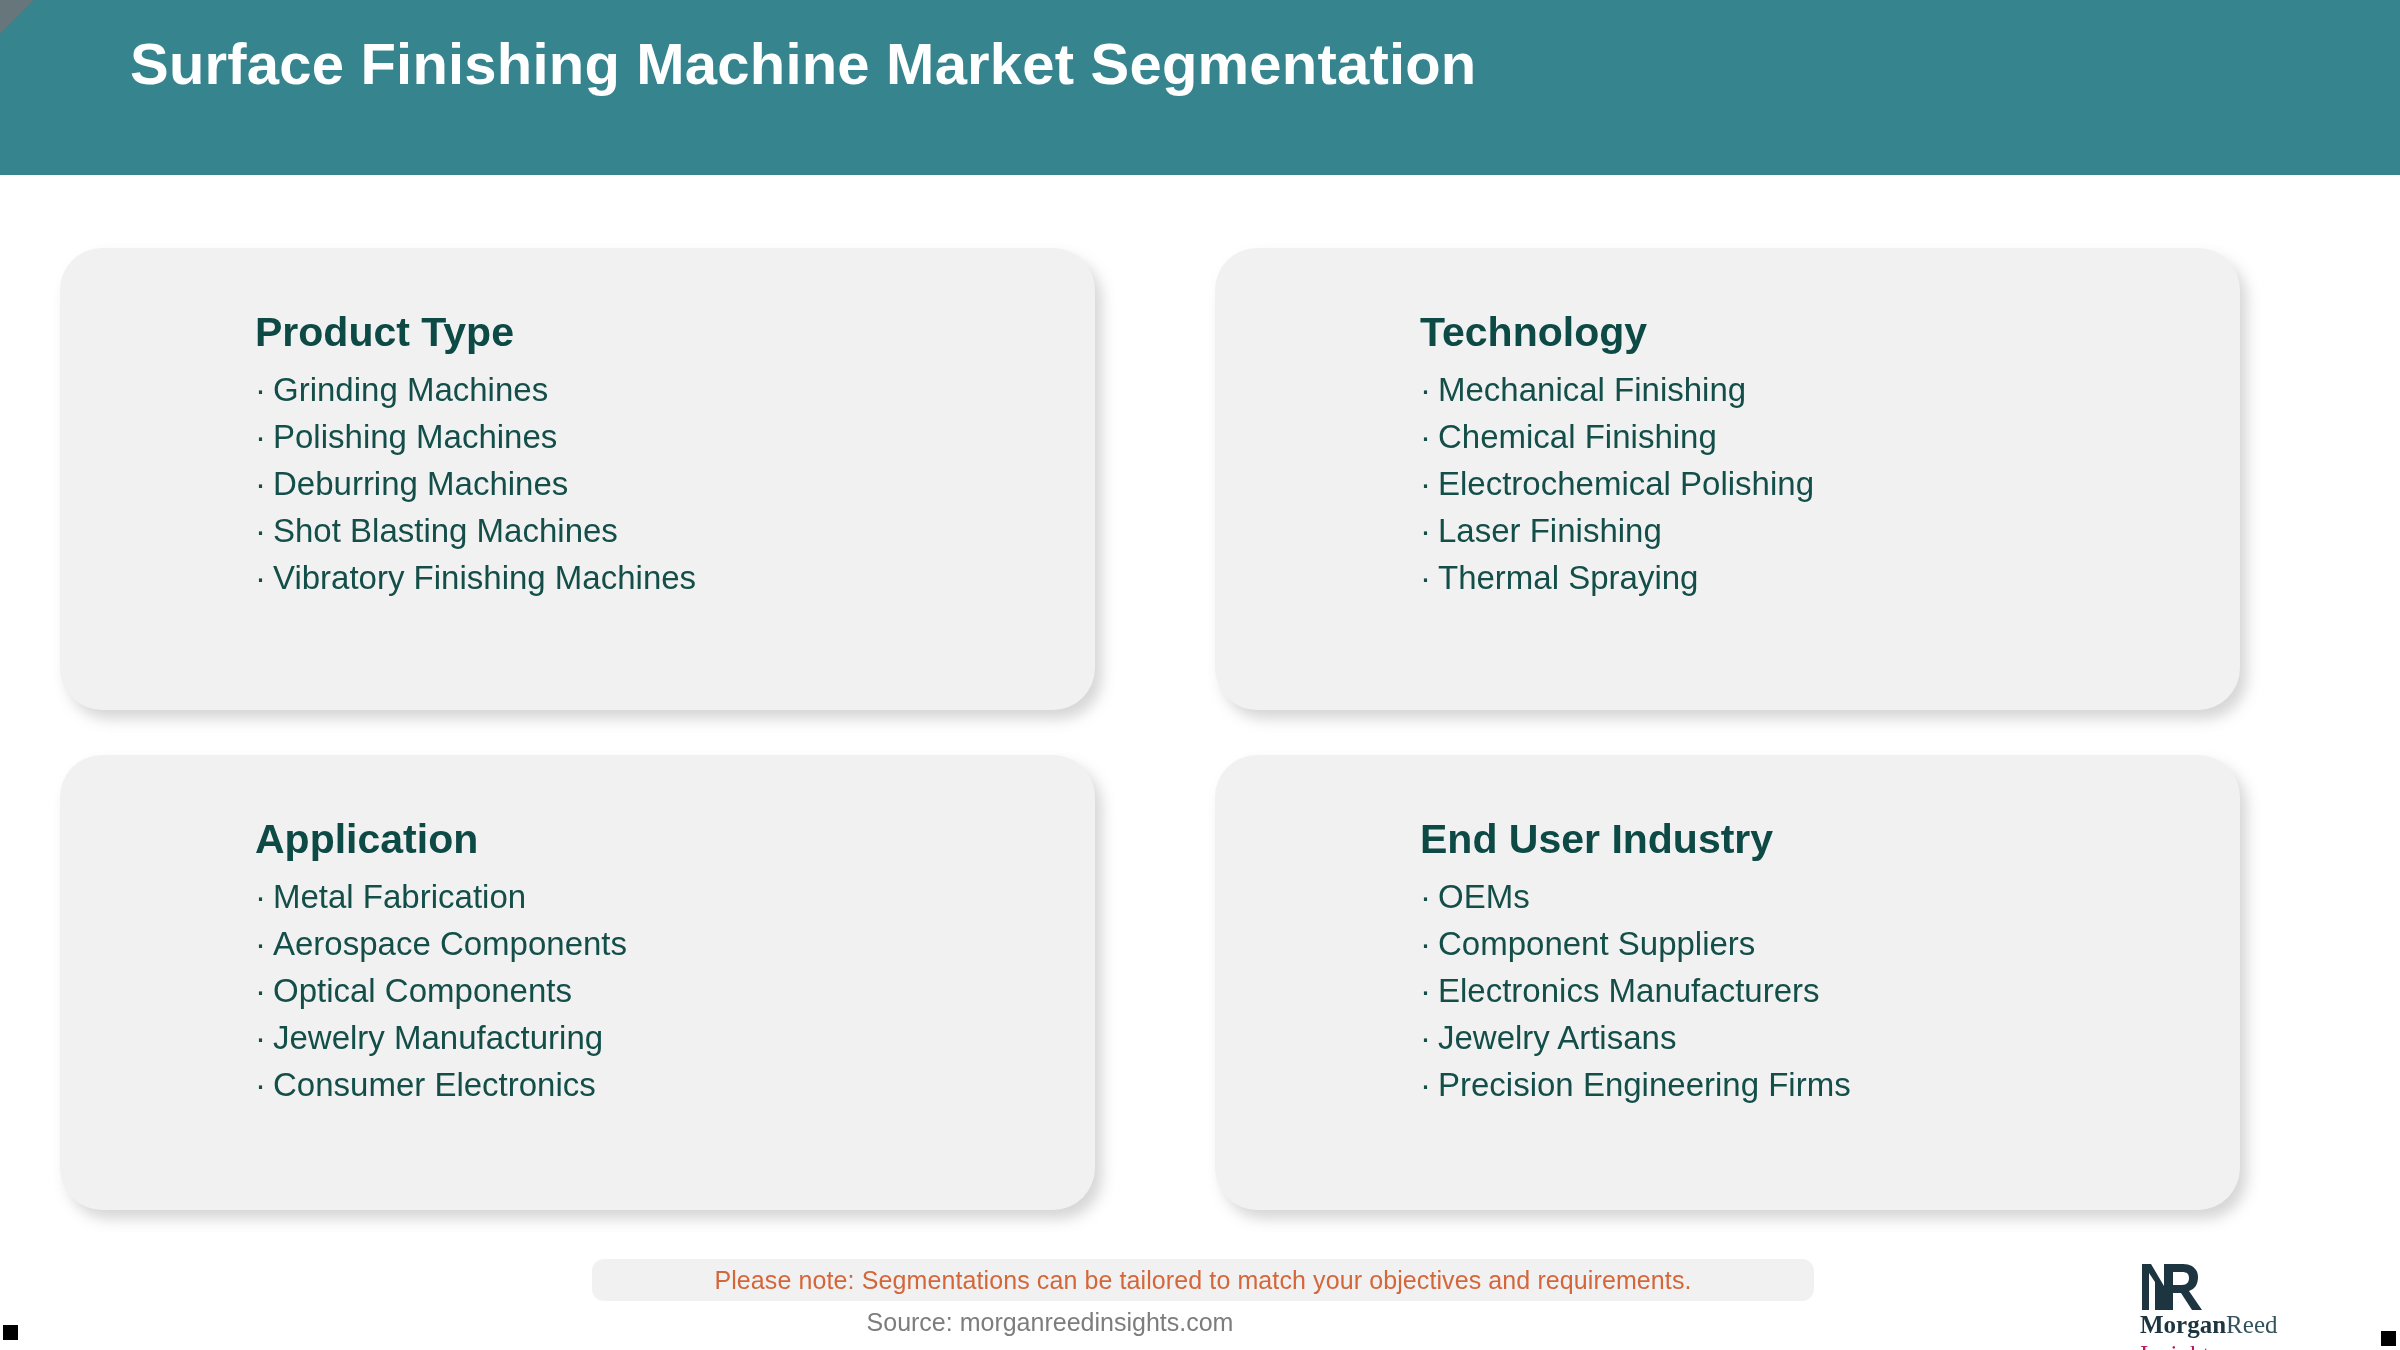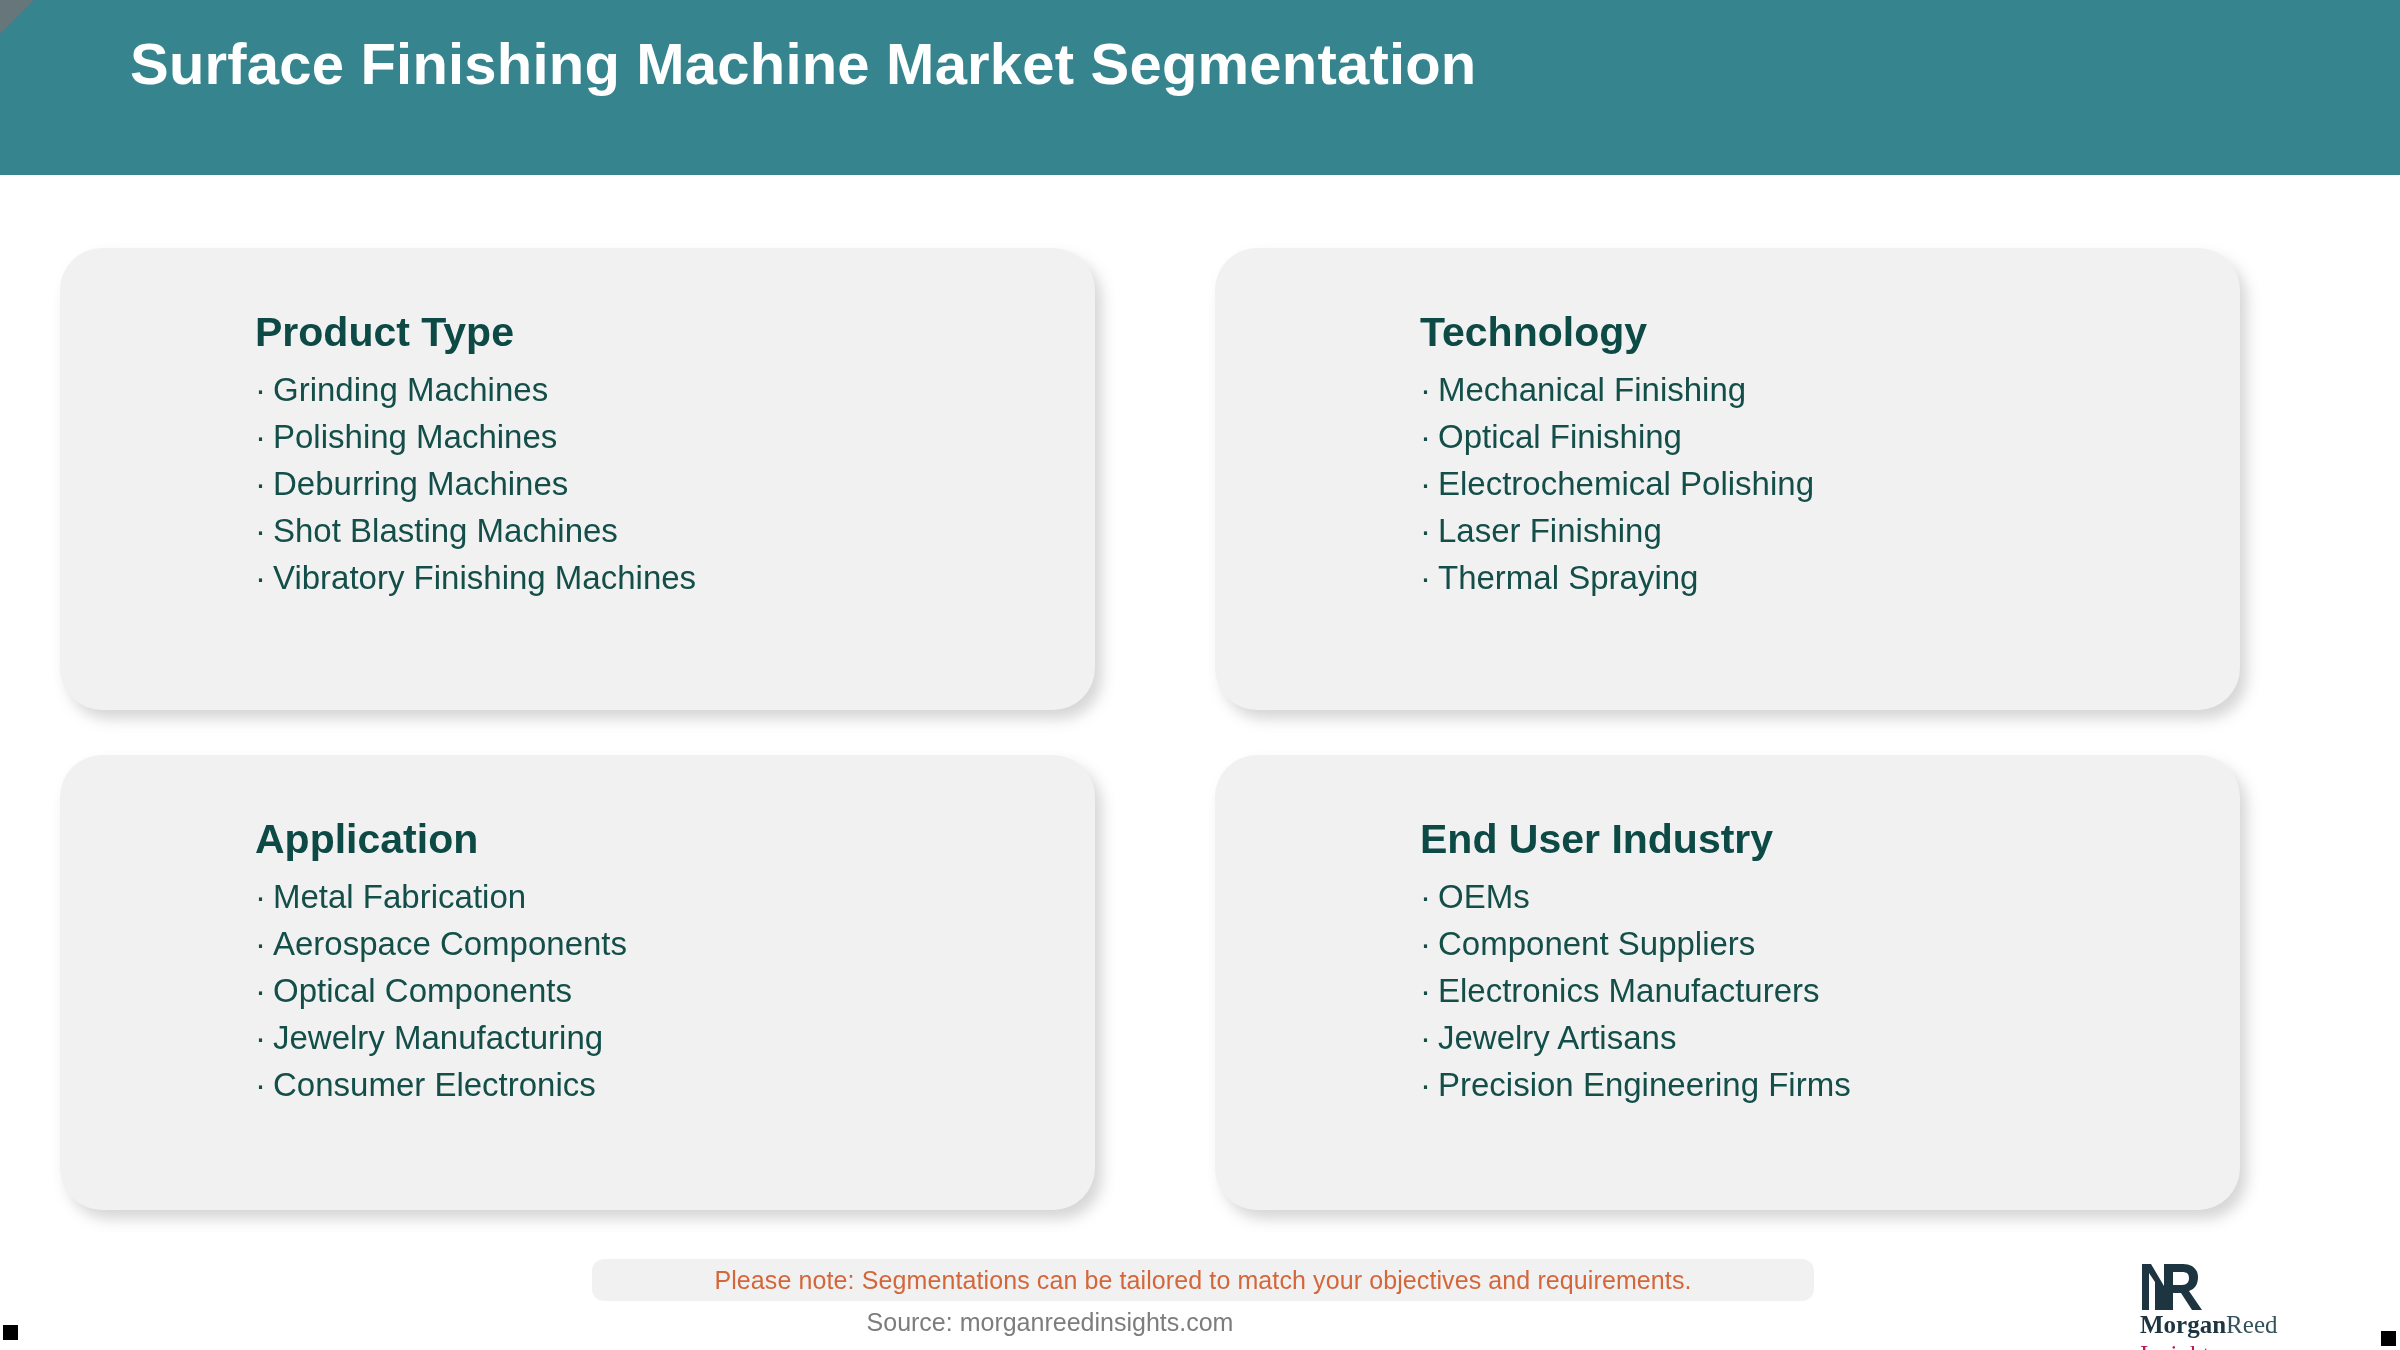--- a/index.html
+++ b/index.html
@@ -138,21 +138,21 @@
           <li><span class="bullet">·</span><span>Vibratory Finishing Machines</span></li>
         </ul>
       </div>
     </div>
 
     <div class="card card-1">
       <div class="card-inner">
         <div class="card-title">Technology</div>
         <ul class="card-list">
           <li><span class="bullet">·</span><span>Mechanical Finishing</span></li>
-          <li><span class="bullet">·</span><span>Optical Finishing</span></li>
+          <li><span class="bullet">·</span><span>Chemical Finishing</span></li>
           <li><span class="bullet">·</span><span>Electrochemical Polishing</span></li>
           <li><span class="bullet">·</span><span>Laser Finishing</span></li>
           <li><span class="bullet">·</span><span>Thermal Spraying</span></li>
         </ul>
       </div>
     </div>
 
     <div class="card card-2">
       <div class="card-inner">
         <div class="card-title">Application</div>

